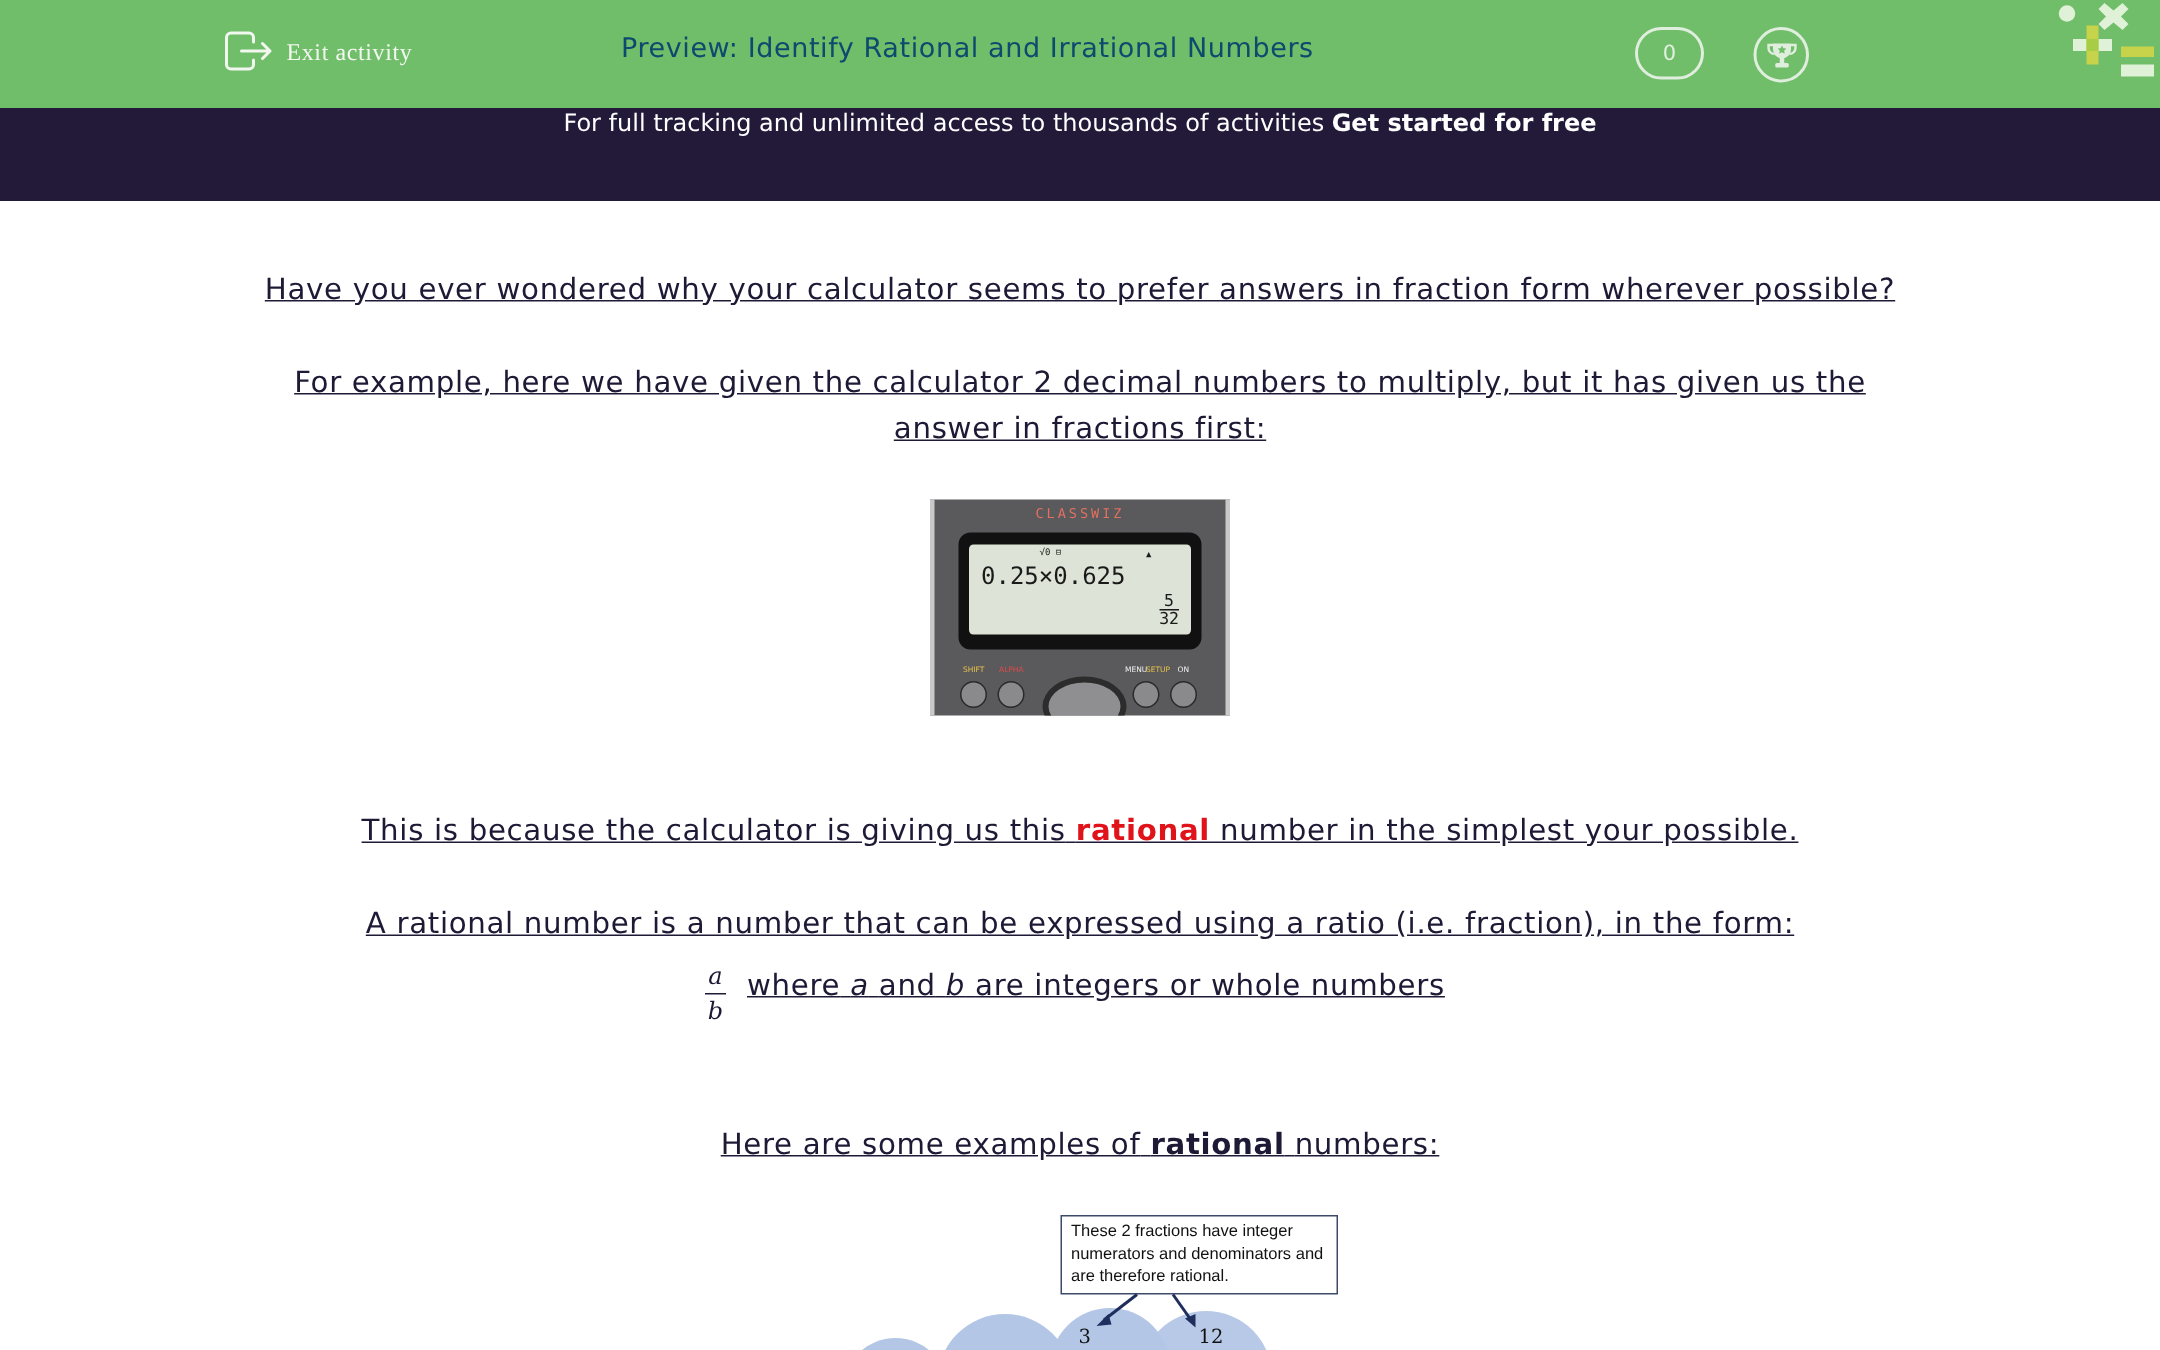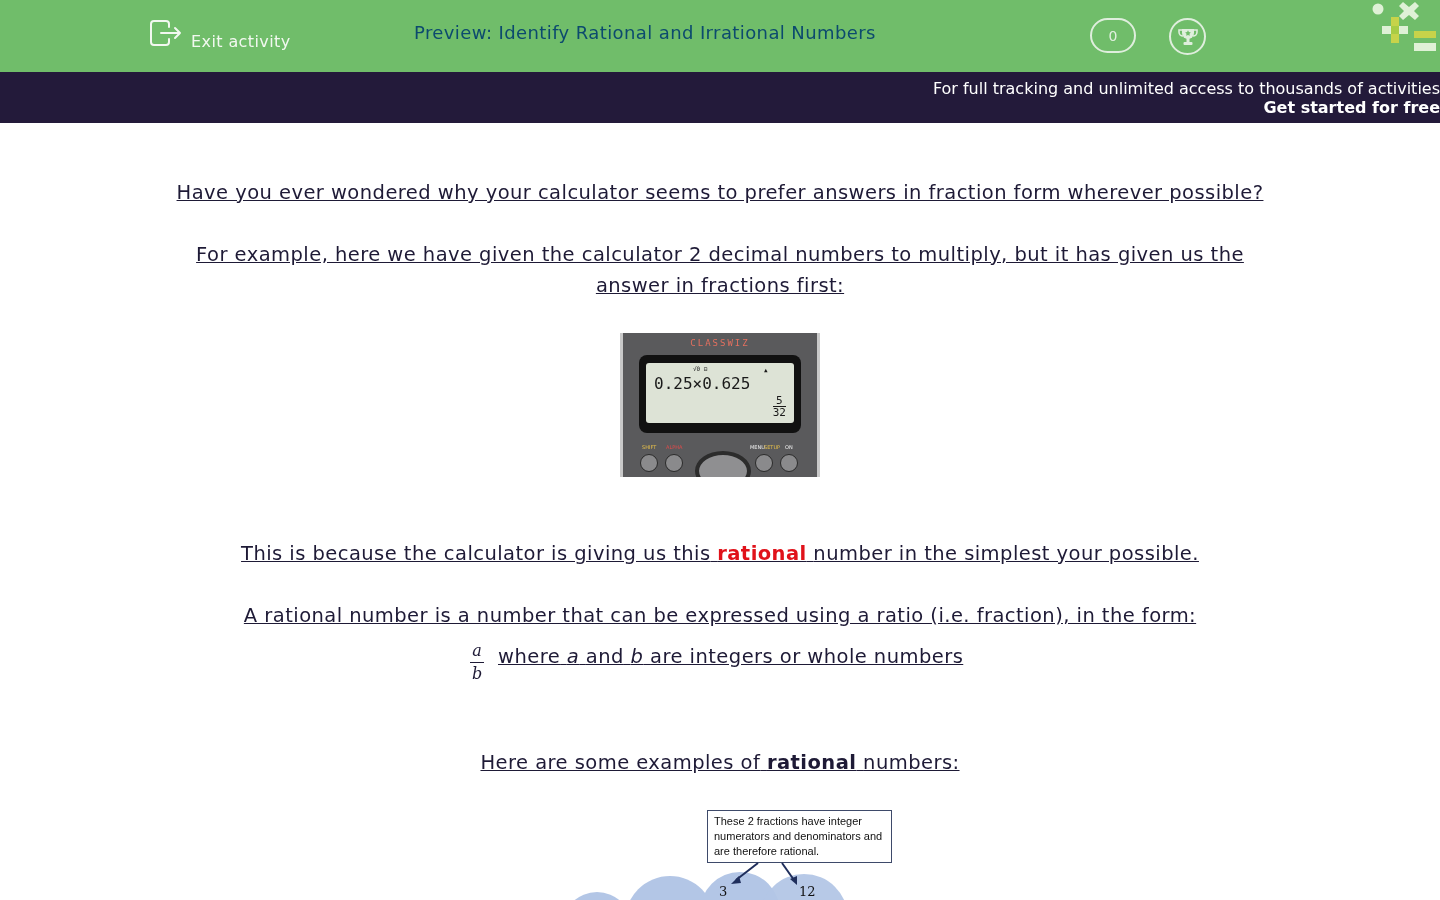--- a/index.html
+++ b/index.html
@@ -1,28 +1,28 @@
 <!DOCTYPE html>
 <html><head>
   <meta charset="utf-8">
   <style>
     * { box-sizing: border-box; margin: 0; padding: 0; }
     html, body { width: 1440px; height: 900px; overflow: hidden; background: #ffffff; }
     body { font-family: "DejaVu Sans", "Liberation Sans", sans-serif; color: #1e1a36; position: relative; }
 
     .topbar { position: absolute; left: 0; top: 0; width: 1440px; height: 72px; background: #70bd6a; }
-    .exit-btn { position: absolute; left: 149px; top: 21px; height: 30px; display: flex; align-items: flex-end; cursor: pointer; }
+    .exit-btn { position: absolute; left: 149px; top: 21px; height: 30px; display: flex; align-items: center; cursor: pointer; font-family: Liberation Serif, serif; }
     .exit-btn svg { width: 34px; height: 28px; }
     .exit-label { margin-left: 8px; font-size: 16px; color: #f2f8f0; letter-spacing: 0.4px; }
     .page-title { position: absolute; left: 414px; top: 22px; font-size: 18px; color: #0c4a6e; letter-spacing: 0.4px; font-weight: 500; white-space: nowrap; }
     .score-pill { position: absolute; left: 1090px; top: 18px; width: 46px; height: 35px; border: 2px solid #dfeedd; border-radius: 18px; display: flex; align-items: center; justify-content: center; color: #e2f0e0; font-size: 14px; }
     .trophy-btn { position: absolute; left: 1169px; top: 18px; width: 37px; height: 37px; border: 2px solid #dfeedd; border-radius: 50%; display: flex; align-items: center; justify-content: center; }
     .logo-deco { position: absolute; left: 1366px; top: 0; width: 74px; height: 60px; }
 
-    .promo-bar { position: absolute; left: 0; top: 72px; width: 1440px; height: 51px; background: #231a3a; display: flex; align-items: flex-end; justify-content: center; color: #ffffff; font-size: 16px; flex-direction: column; }
+    .promo-bar { position: absolute; left: 0; top: 72px; width: 1440px; height: 62px; background: #231a3a; display: flex; align-items: flex-start; justify-content: center; color: #ffffff; font-size: 16px; }
     .promo-bar b { font-weight: 700; margin-left: 5px; cursor: pointer; }
 
     .content { position: absolute; left: 0; top: 134px; width: 1440px; }
     .para { position: absolute; width: 1440px; text-align: center; font-size: 19.5px; letter-spacing: 0.45px; color: #1e1a36; line-height: 31px; text-decoration: underline; }
     .hl-red { color: #e0121a; font-weight: 700; }
     .bold { font-weight: 700; }
     .ital { font-style: italic; }
 
     .calc { position: absolute; left: 620px; top: 199px; width: 200px; height: 144px; background: #5a5a5c; border-left: 3px solid #c9c9c9; border-right: 3px solid #c9c9c9; overflow: hidden; }
     .calc-brand { position: absolute; top: 5px; width: 100%; text-align: center; color: #e4705f; font-size: 9px; letter-spacing: 2px; font-family: "DejaVu Sans Mono", monospace; }

